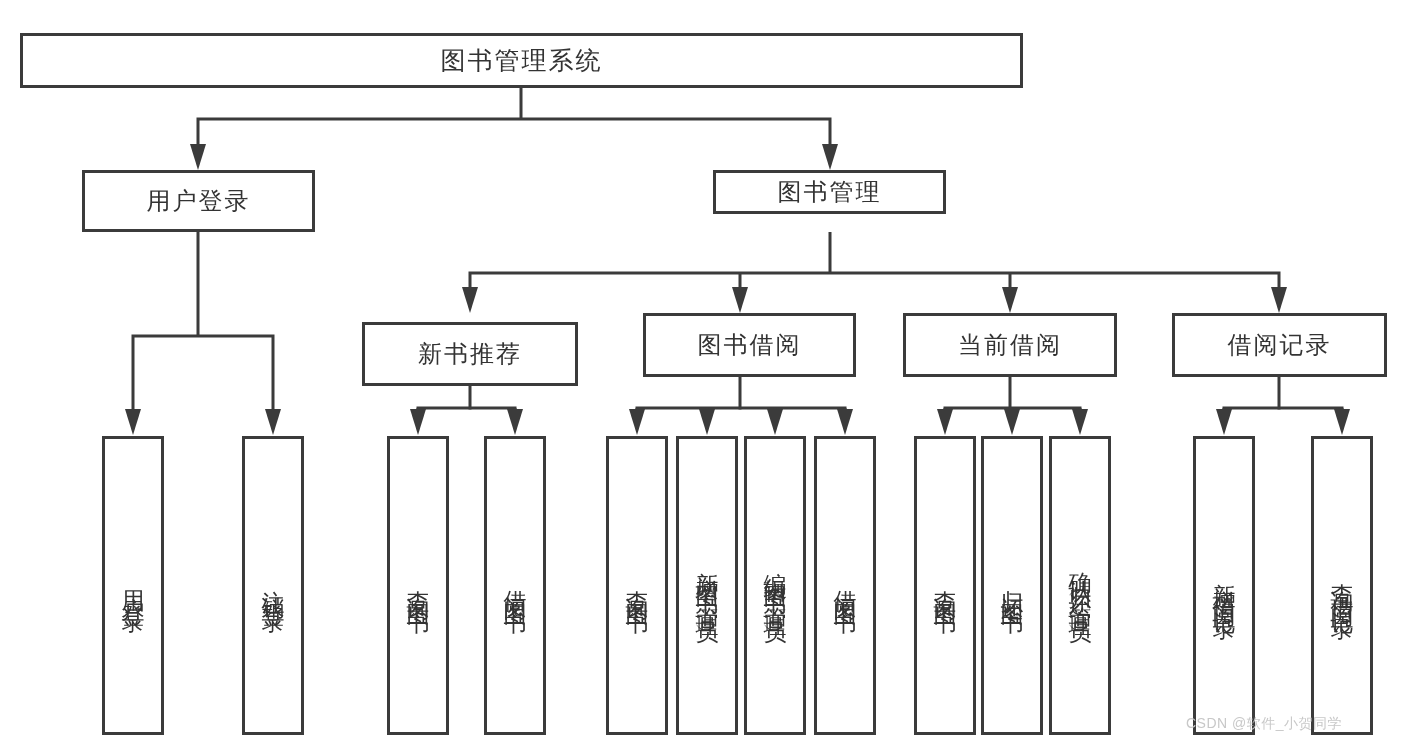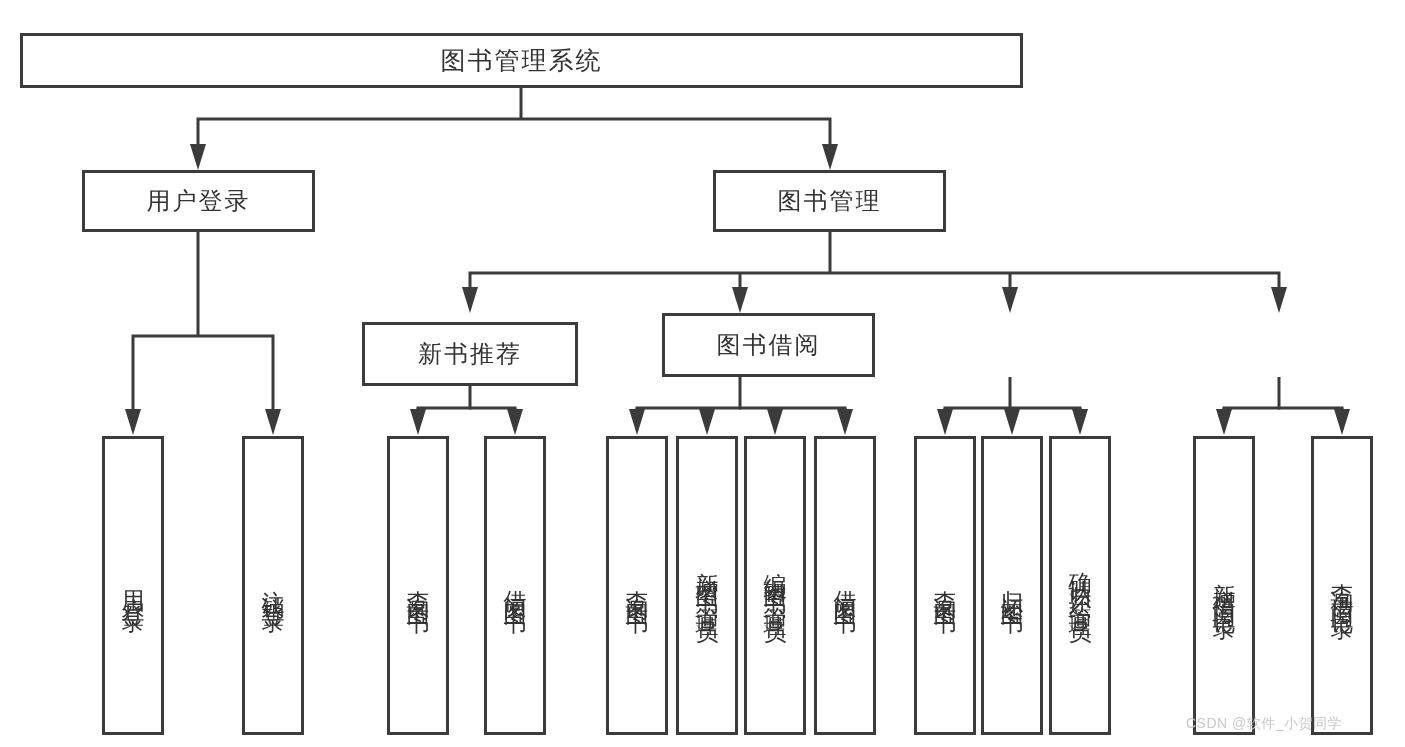--- a/index.html
+++ b/index.html
@@ -23,24 +23,24 @@
     background:#fff;
     display:flex;align-items:center;justify-content:center;
     color:var(--text);
     font-size:24px;
     letter-spacing:2px;
     z-index:2;
     white-space:nowrap;
   }
   .root{left:20px;top:25px;width:1003px;height:55px;font-size:25px;margin-top:8px;}
   .lv2-1{left:82px;top:170px;width:233px;height:62px;}
-  .lv2-2{left:713px;top:170px;width:233px;height:62px;}
+  .lv2-2{left:713px;top:170px;width:233px;height:44px;}
   .lv3{top:313px;height:64px;}
   .lv3-1{left:362px;width:216px;margin-top:9px;}
-  .lv3-2{left:662px;width:213px;}
+  .lv3-2{left:643px;width:213px;}
   .lv3-3{left:903px;width:214px;}
   .lv3-4{left:1172px;width:215px;}
   .leaf{
     position:absolute;
     top:436px;height:299px;width:62px;
     box-sizing:border-box;
     border:3px solid var(--line);
     background:#fff;
     display:flex;align-items:center;justify-content:center;
     writing-mode:vertical-rl;
@@ -114,20 +114,22 @@
     </g>
   </svg>
 
   <div class="node root">图书管理系统</div>
 
   <div class="node lv2-1">用户登录</div>
   <div class="node lv2-2">图书管理</div>
 
   <div class="node lv3 lv3-1">新书推荐</div>
   <div class="node lv3 lv3-2">图书借阅</div>
+  <div class="node lv3 lv3-3">当前借阅</div>
+  <div class="node lv3 lv3-4">借阅记录</div>
 
   <div class="leaf leaf-1">用户登录</div>
   <div class="leaf leaf-2">注销登录</div>
   <div class="leaf leaf-3">查询图书</div>
   <div class="leaf leaf-4">借阅图书</div>
   <div class="leaf leaf-5">查询图书</div>
   <div class="leaf leaf-6">新增图书（管理员）</div>
   <div class="leaf leaf-7">编辑图书（管理员）</div>
   <div class="leaf leaf-8">借阅图书</div>
   <div class="leaf leaf-9">查询图书</div>

